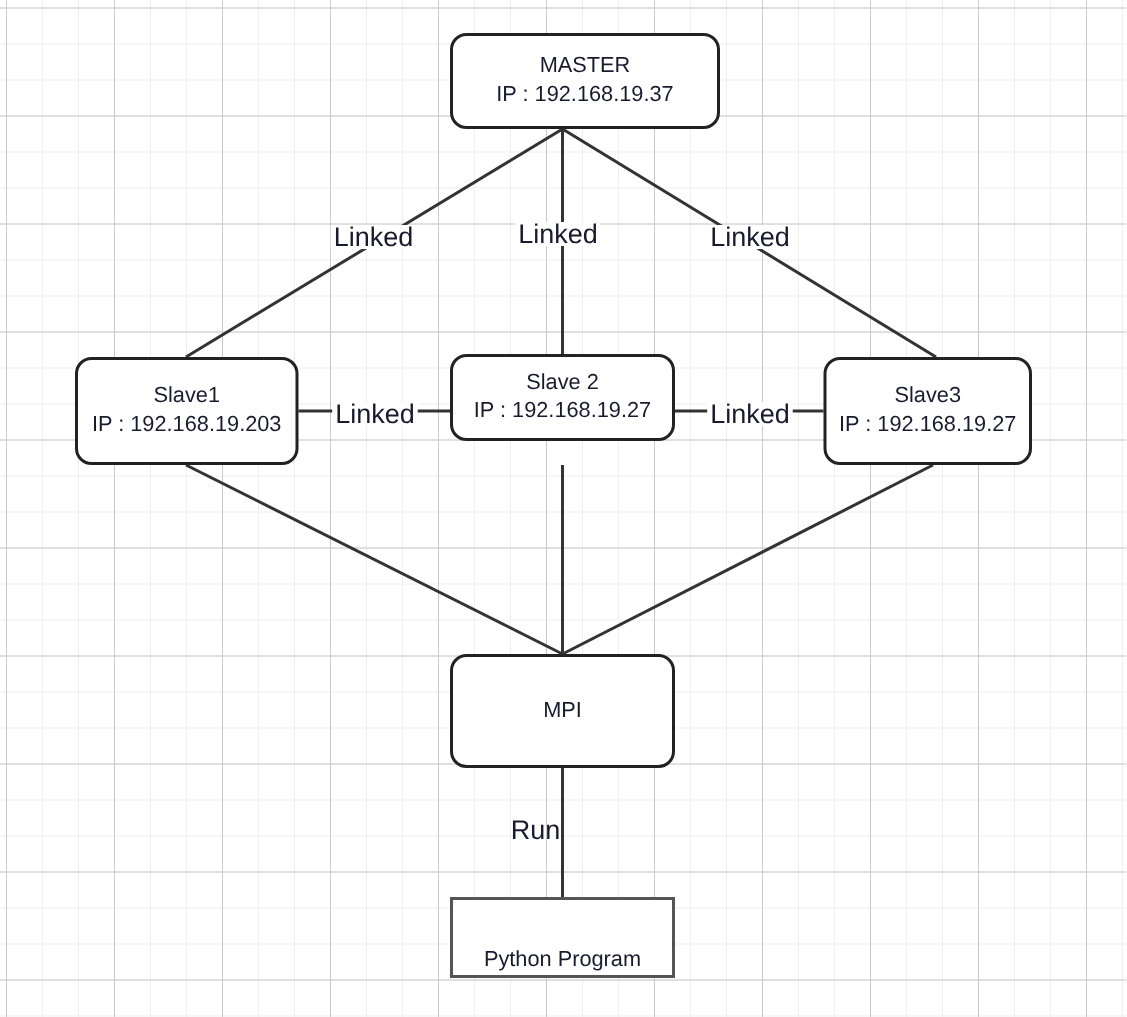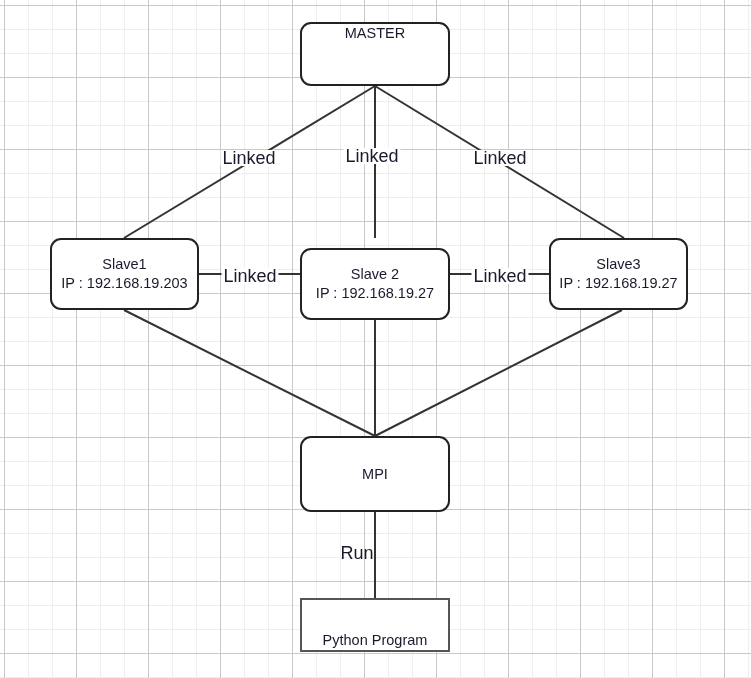--- a/index.html
+++ b/index.html
@@ -80,30 +80,31 @@
       <line x1="450" y1="274" x2="549" y2="274"></line>
 
       <line x1="124" y1="310" x2="375" y2="436"></line>
       <line x1="375" y1="310" x2="375" y2="436"></line>
       <line x1="622" y1="310" x2="375" y2="436"></line>
 
       <line x1="375" y1="512" x2="375" y2="598"></line>
     </g>
   </svg>
 
-  <div class="node" style="left:300px; top:22px; width:150px; height:64px;justify-content:space-between;">
+  <div class="node" style="left:300px; top:22px; width:180px; height:64px;">
     <div>MASTER</div>
+    <div class="line2">IP : 192.168.19.37</div>
   </div>
 
   <div class="node" style="left:50px; top:238px; width:149px; height:72px;">
     <div>Slave1</div>
     <div class="line2">IP : 192.168.19.203</div>
   </div>
 
-  <div class="node" style="left:300px; top:248px; width:150px; height:72px;">
+  <div class="node" style="left:300px; top:236px; width:150px; height:58px;">
     <div>Slave 2</div>
     <div class="line2">IP : 192.168.19.27</div>
   </div>
 
   <div class="node" style="left:549px; top:238px; width:139px; height:72px;">
     <div>Slave3</div>
     <div class="line2">IP : 192.168.19.27</div>
   </div>
 
   <div class="node" style="left:300px; top:436px; width:150px; height:76px;text-align:center;">

